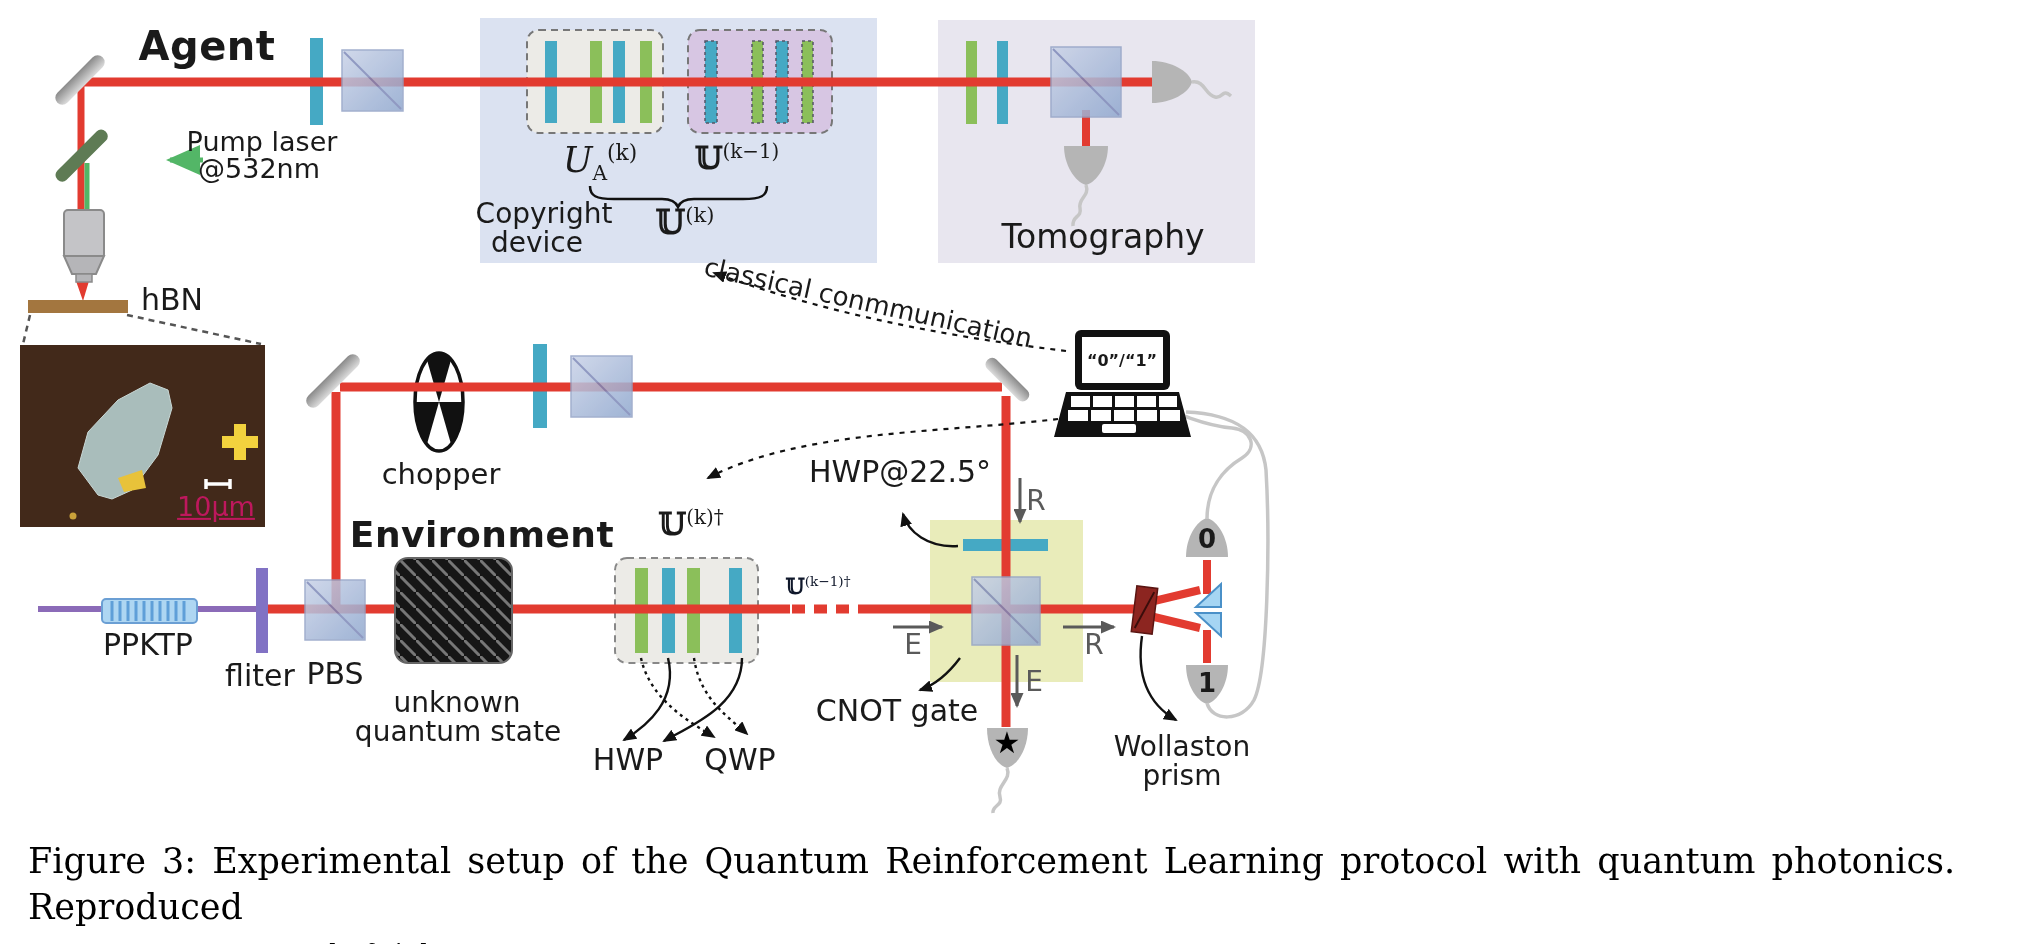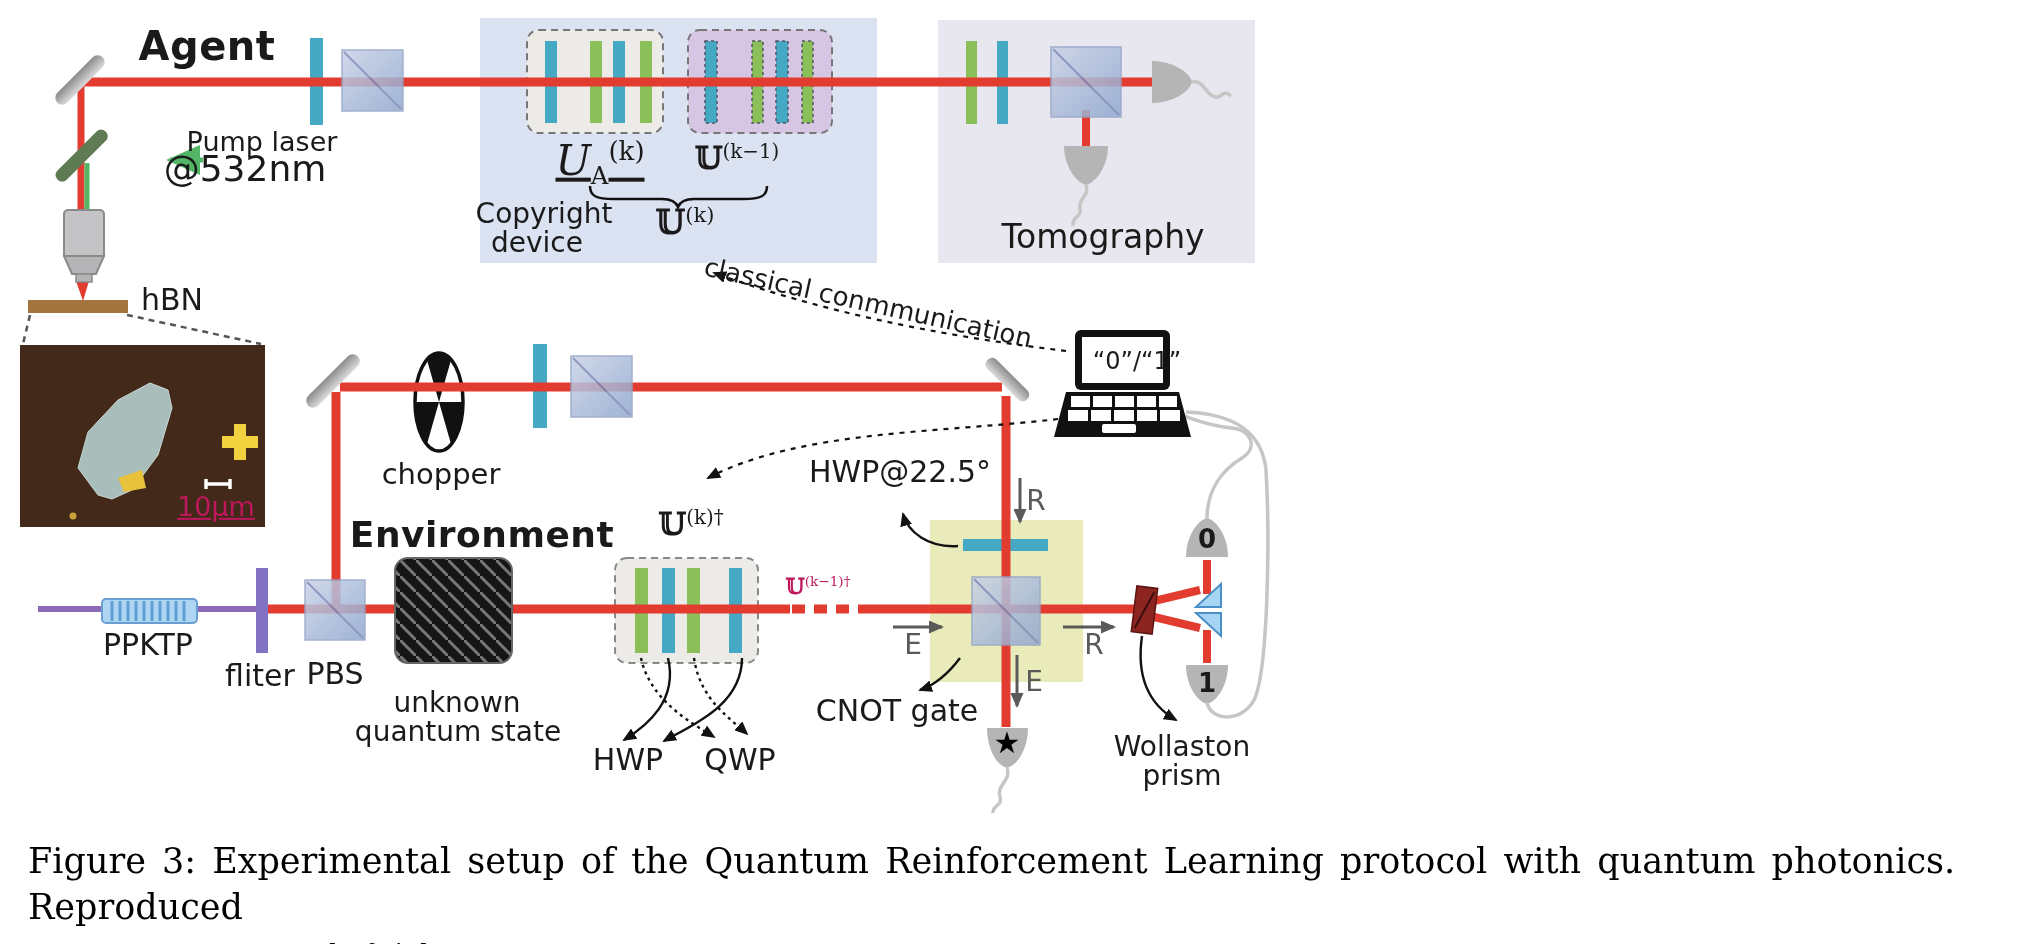--- a/index.html
+++ b/index.html
@@ -3,21 +3,21 @@
 <meta charset="utf-8">
 <style>
   html,body{margin:0;padding:0;background:#fff;}
   .page{position:relative;width:2030px;height:944px;background:#ffffff;overflow:hidden;
         font-family:"DejaVu Sans", sans-serif;color:#1a1a1a;}
   .diagram-svg{position:absolute;left:0;top:0;}
   .lbl{position:absolute;transform:translate(-50%,-50%);white-space:nowrap;color:#1a1a1a;
        text-align:center;line-height:1.12;}
   .hand{font-weight:600;letter-spacing:.5px;}
   .gray{color:#5a5a5a;}
-  .faint{color:#be185d;}
+  .faint{color:#0f172a;}
   .math{font-family:"DejaVu Serif", serif;}
   .math .bb{font-style:normal;font-weight:600;}
   .math sup{font-size:.62em;vertical-align:super;}
   .math sub{font-size:.58em;vertical-align:sub;}
   .rot{transform:translate(-50%,-50%) rotate(12.5deg);}
   .white{color:#be185d;text-decoration:underline;}
   .caption{position:absolute;left:28px;top:838px;width:1985px;
            font-family:"DejaVu Serif", serif;font-size:35px;line-height:46px;color:#000;
            word-spacing:5px;}
   .caption sup{font-size:.62em;vertical-align:super;}
@@ -239,33 +239,33 @@
     <line x1="893" y1="627" x2="942" y2="627" marker-end="url(#ag)"></line>
     <line x1="1063" y1="627" x2="1114" y2="627" marker-end="url(#ag)"></line>
     <line x1="1017" y1="655" x2="1017" y2="706" marker-end="url(#ag)"></line>
   </g>
 
   <path d="M590,186 C590,196 596,199 614,199 L662,199 C672,199 676,202 678,207 C680,202 684,199 694,199 L743,199 C761,199 767,196 767,186" stroke="#111" stroke-width="2.5" fill="none"></path>
 </svg>
 
 <div class="lbl hand" style="left:207px;top:46px;font-size:40px;">Agent</div>
 <div class="lbl" style="left:262px;top:142px;font-size:27px;">Pump laser</div>
-<div class="lbl" style="left:245px;top:169px;font-size:36px;">@532nm</div>
+<div class="lbl" style="left:259px;top:169px;font-size:27px;">@532nm</div>
 <div class="lbl" style="left:172px;top:300px;font-size:30px;">hBN</div>
 <div class="lbl white" style="left:216px;top:507px;font-size:27px;">10µm</div>
 
 <div class="lbl" style="left:544px;top:214px;font-size:28px;">Copyright</div>
 <div class="lbl" style="left:537px;top:243px;font-size:28px;">device</div>
-<div class="lbl math" style="left:600px;top:163px;font-size:42px;text-decoration:underline;"><i>U</i><sub>A</sub><sup>(k)</sup></div>
+<div class="lbl math" style="left:600px;top:163px;font-size:35px;"><i>U</i><sub>A</sub><sup>(k)</sup></div>
 <div class="lbl math" style="left:737px;top:159px;font-size:32px;"><span class="bb">𝕌</span><sup>(k−1)</sup></div>
 <div class="lbl math" style="left:685px;top:222px;font-size:34px;"><span class="bb">𝕌</span><sup>(k)</sup></div>
 
 <div class="lbl" style="left:1103px;top:237px;font-size:33px;">Tomography</div>
 <div class="lbl rot" style="left:868px;top:303px;font-size:26px;">classical conmmunication</div>
-<div class="lbl" style="left:1122px;top:361px;font-size:24px;font-weight:400;margin-left:15px;">“0”/“1”</div>
+<div class="lbl" style="left:1122px;top:361px;font-size:16px;font-weight:700;">“0”/“1”</div>
 
 <div class="lbl" style="left:441px;top:474px;font-size:29px;">chopper</div>
 
 <div class="lbl hand" style="left:482px;top:535px;font-size:36px;">Environment</div>
 <div class="lbl" style="left:457px;top:703px;font-size:28px;">unknown</div>
 <div class="lbl" style="left:458px;top:732px;font-size:28px;">quantum state</div>
 
 <div class="lbl math" style="left:691px;top:525px;font-size:32px;"><span class="bb">𝕌</span><sup>(k)†</sup></div>
 <div class="lbl math faint" style="left:818px;top:587px;font-size:22px;"><span class="bb">𝕌</span><sup>(k−1)†</sup></div>
 <div class="lbl" style="left:628px;top:760px;font-size:30px;">HWP</div>

